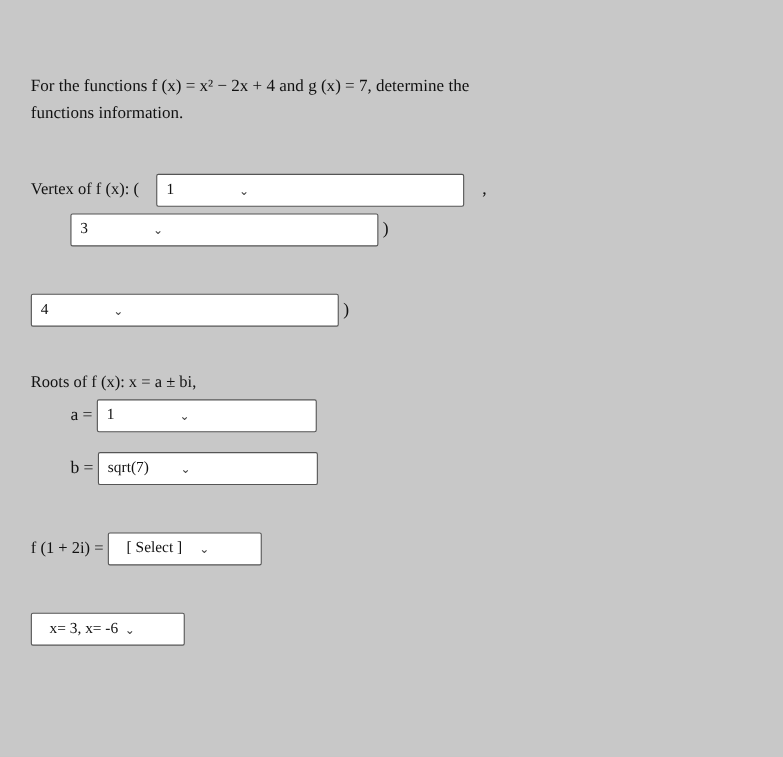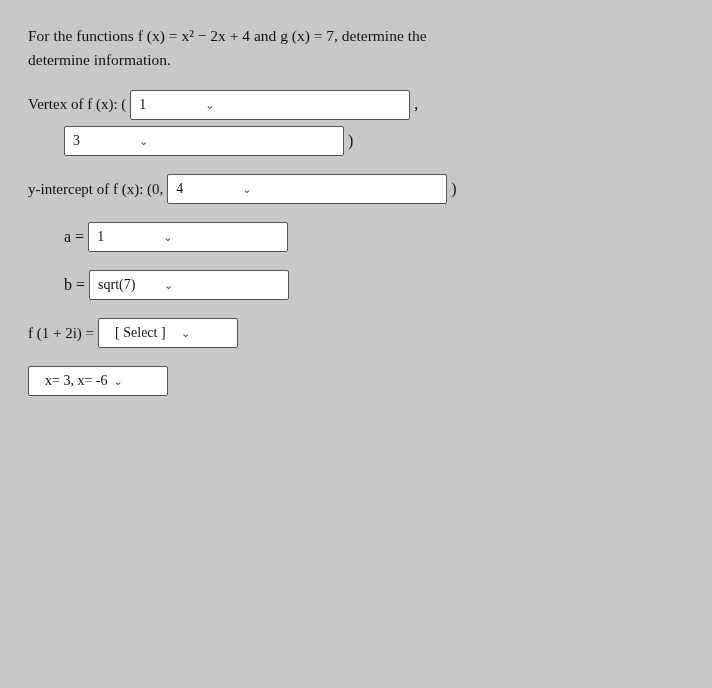--- a/index.html
+++ b/index.html
@@ -15,29 +15,30 @@
     }
 
     .problem-text {
       font-size: 15.5px;
       line-height: 1.55;
       margin-bottom: 18px;
     }
 
     .section {
       margin-bottom: 18px;
+      margin-top: 43px;
     }
 
     .section-label {
       font-size: 15px;
       margin-bottom: 6px;
       display: flex;
       align-items: baseline;
       flex-wrap: wrap;
-      gap: 4px;
+      gap: 16px;
     }
 
     .inline-row {
       display: flex;
       align-items: center;
       gap: 4px;
       flex-wrap: wrap;
     }
 
     .dropdown {
@@ -88,21 +89,21 @@
 
     .divider-space {
       height: 6px;
     }
   </style>
 </head>
 <body>
 
 <div class="section problem-text">
   <div>For the functions f (x) = x² − 2x + 4 and g (x) = 7, determine the</div>
-  <div>determine information.</div>
+  <div>functions information.</div>
 </div>
 
 <div class="section">
   <div class="section-label">
     <span>Vertex of f (x): (</span>
     <div class="dropdown dropdown-wide">
       <span class="dropdown-value">1</span>
       <span class="dropdown-arrow">⌄</span>
     </div>
     <span class="paren">,</span>
@@ -111,30 +112,32 @@
     <div class="dropdown dropdown-wide">
       <span class="dropdown-value">3</span>
       <span class="dropdown-arrow">⌄</span>
     </div>
     <span class="paren">)</span>
   </div>
 </div>
 
 <div class="section">
   <div class="section-label inline-row">
-    <span>y-intercept of f (x): (0,</span>
     <div class="dropdown dropdown-wide">
       <span class="dropdown-value">4</span>
       <span class="dropdown-arrow">⌄</span>
     </div>
     <span class="paren">)</span>
   </div>
 </div>
 
 <div class="section">
+  <div class="section-label">
+    <span>Roots of f (x): x = a ± bi,</span>
+  </div>
   <div class="row-indent inline-row">
     <span>a =</span>
     <div class="dropdown dropdown-medium">
       <span class="dropdown-value">1</span>
       <span class="dropdown-arrow">⌄</span>
     </div>
   </div>
   <div class="divider-space"></div>
   <div class="row-indent inline-row">
     <span>b =</span>

